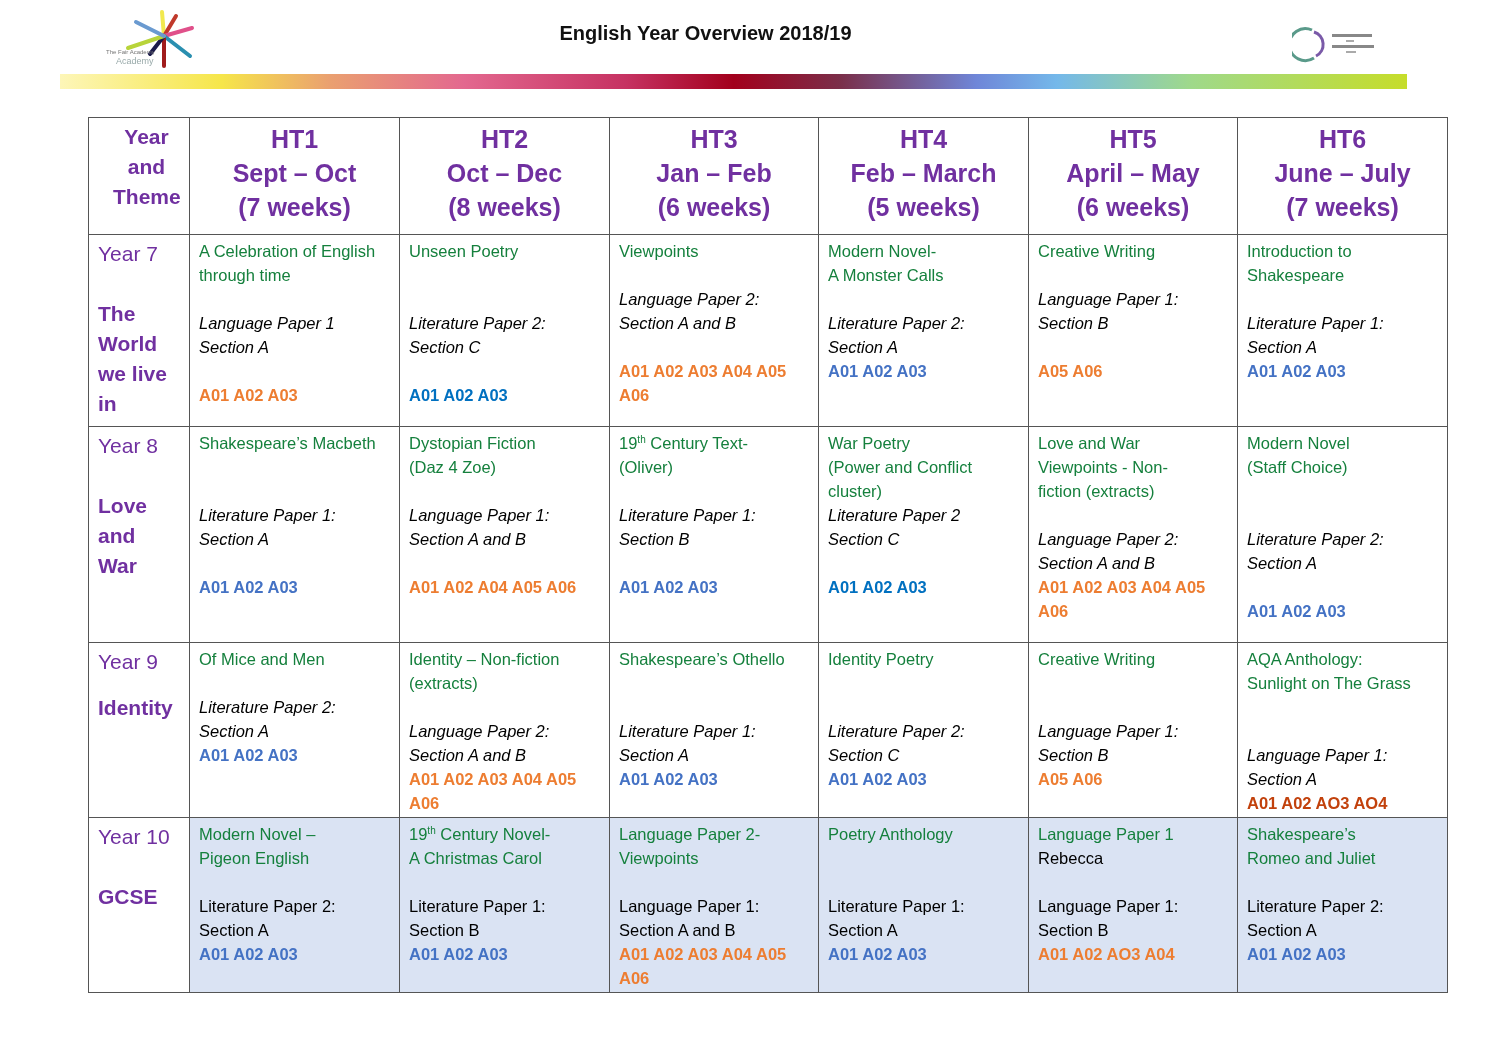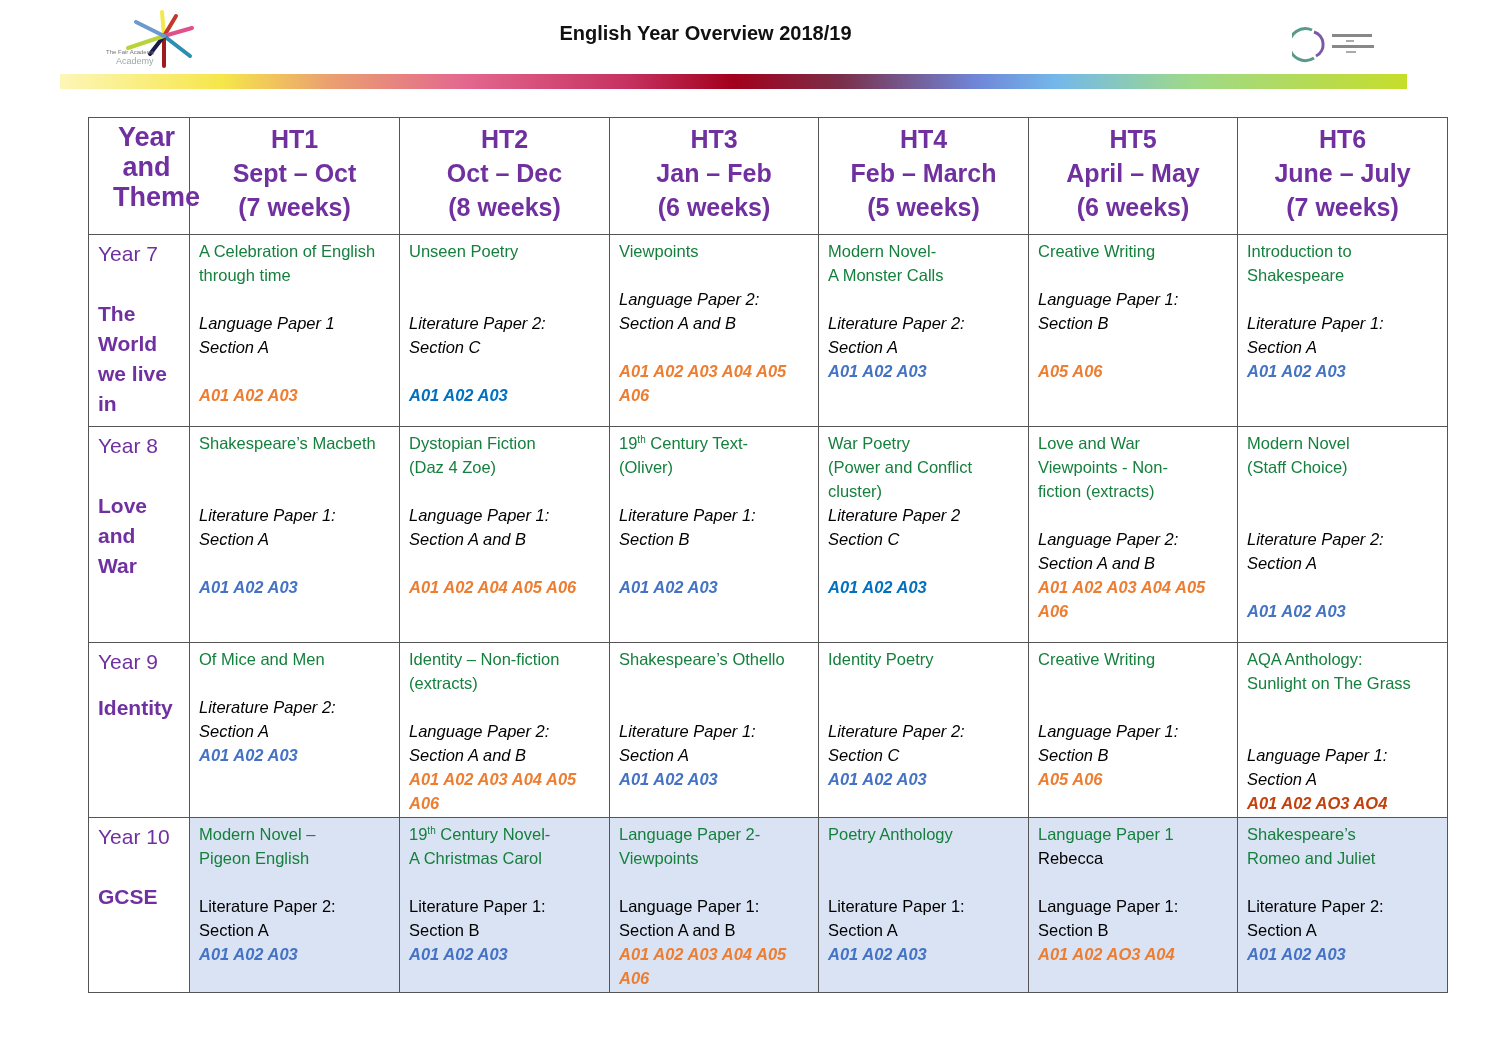--- a/index.html
+++ b/index.html
@@ -6,29 +6,29 @@
   body { width:1497px; height:1058px; position:relative; overflow:hidden; font-family:"Liberation Sans", sans-serif; }
   .header { position:absolute; left:0; top:0; width:1497px; height:100px; }
   .logo-left { position:absolute; left:104px; top:8px; width:100px; height:60px; }
   .logo-right { position:absolute; left:1292px; top:24px; width:90px; height:40px; }
   .doc-title { position:absolute; left:0; top:22px; width:1411px; text-align:center; font-weight:bold; font-size:20px; color:#111; }
   .rainbow { position:absolute; left:60px; top:74px; width:1347px; height:15px;
     background:linear-gradient(to right,#fdf6b8 0%,#f6e64a 12%,#eaa070 20%,#e3688f 30%,#c63262 42%,#a2001c 50%,#7a2f4a 58%,#6f86d8 68%,#74b8ea 74%,#9fd98a 84%,#c6dd2a 100%); }
   table.overview { position:absolute; left:88px; top:117px; width:1359px; border-collapse:collapse; table-layout:fixed; }
   table.overview td, table.overview th { border:1.5px solid #555; vertical-align:top; padding:4px 9px 2px 9px; }
   th.head { color:#7030a0; font-weight:bold; font-size:25px; line-height:34px; text-align:center; padding:2px 4px; font-family:"Liberation Sans", sans-serif; }
-  th.head.first { font-size:27px; line-height:30px;padding-left:24px; }
+  th.head.first { font-size:21px; line-height:30px;padding-left:24px; }
   td.year { color:#7030a0; font-size:21px; line-height:30px; padding:2px 2px; }
   td.year .yname { font-weight:normal; display:block; }
   td.year .theme { font-weight:bold; display:block; margin-top:30px; }
   td.cell { font-size:16.5px; line-height:24px; color:#000; }
   .topic { color:#15803d; white-space:pre-line; }
   .paper { font-style:italic; white-space:pre-line; }
   .paper.plain { font-style:normal; }
-  .ao { font-weight:bold; white-space:pre-line;font-style:italic; }
+  .ao { font-weight:bold; white-space:pre-line; }
   .gap { height:24px; }
   tr.gcse td.cell { background:#dae3f3; }
   sup { font-size:10px; line-height:0; }
 </style>
 </head>
 <body>
 
 <div class="header">
   <svg class="logo-left" viewBox="0 0 100 60">
     <g stroke-width="4" stroke-linecap="round">

